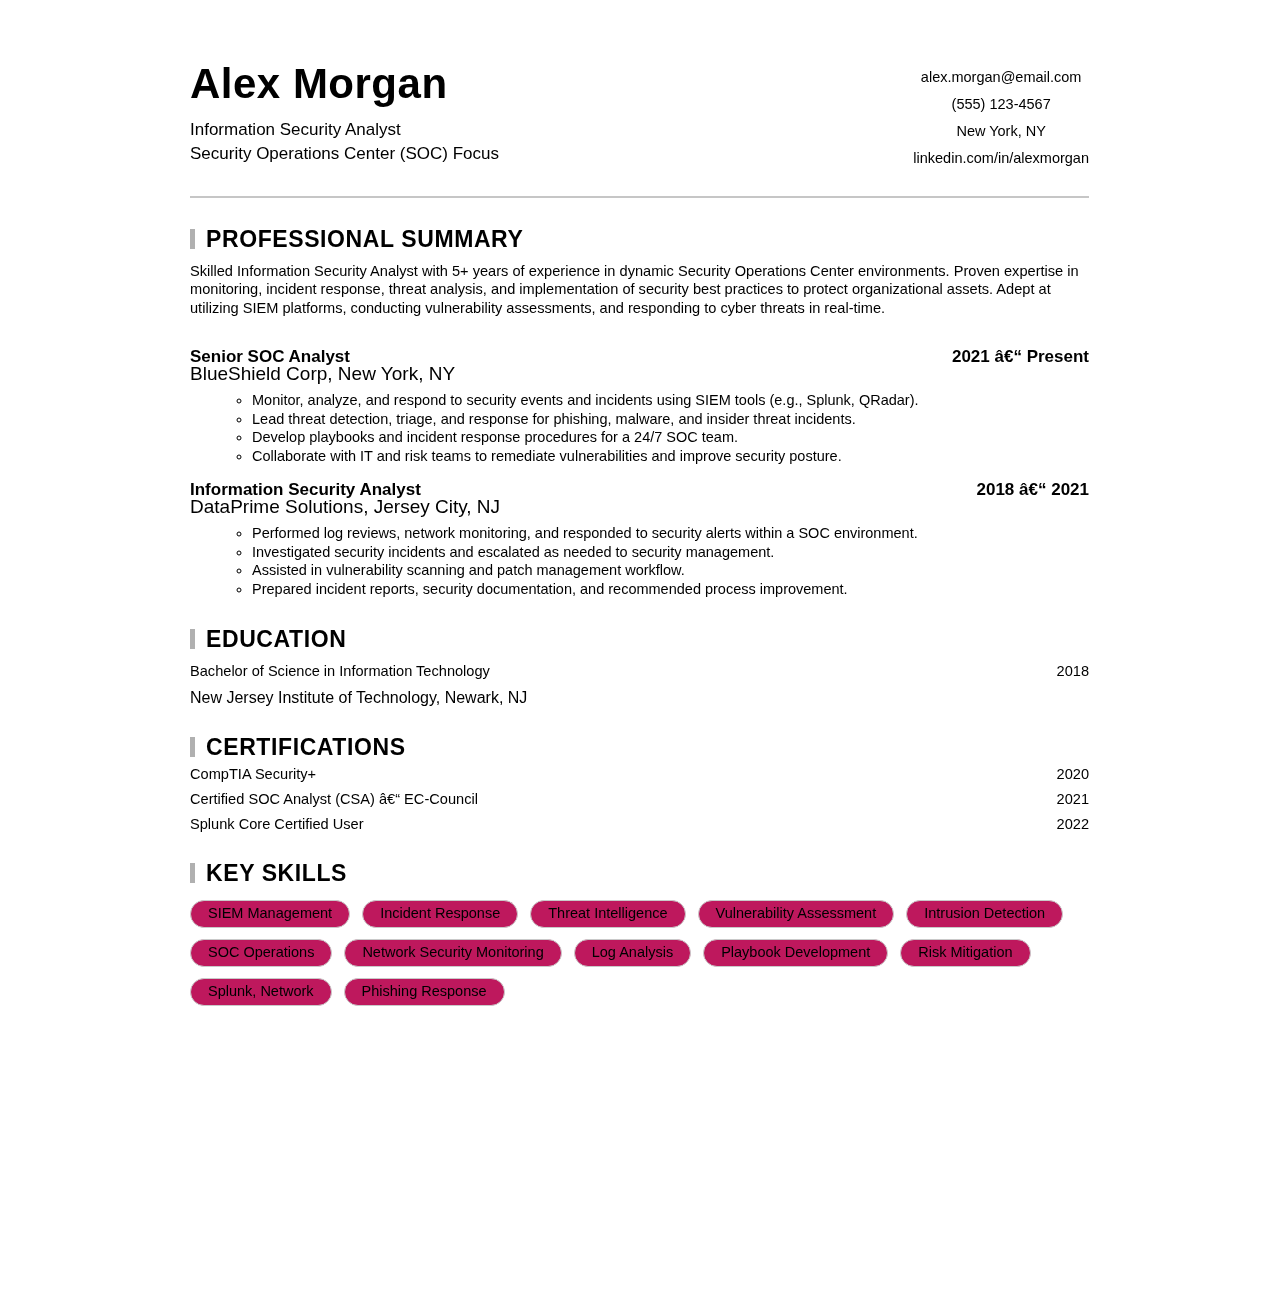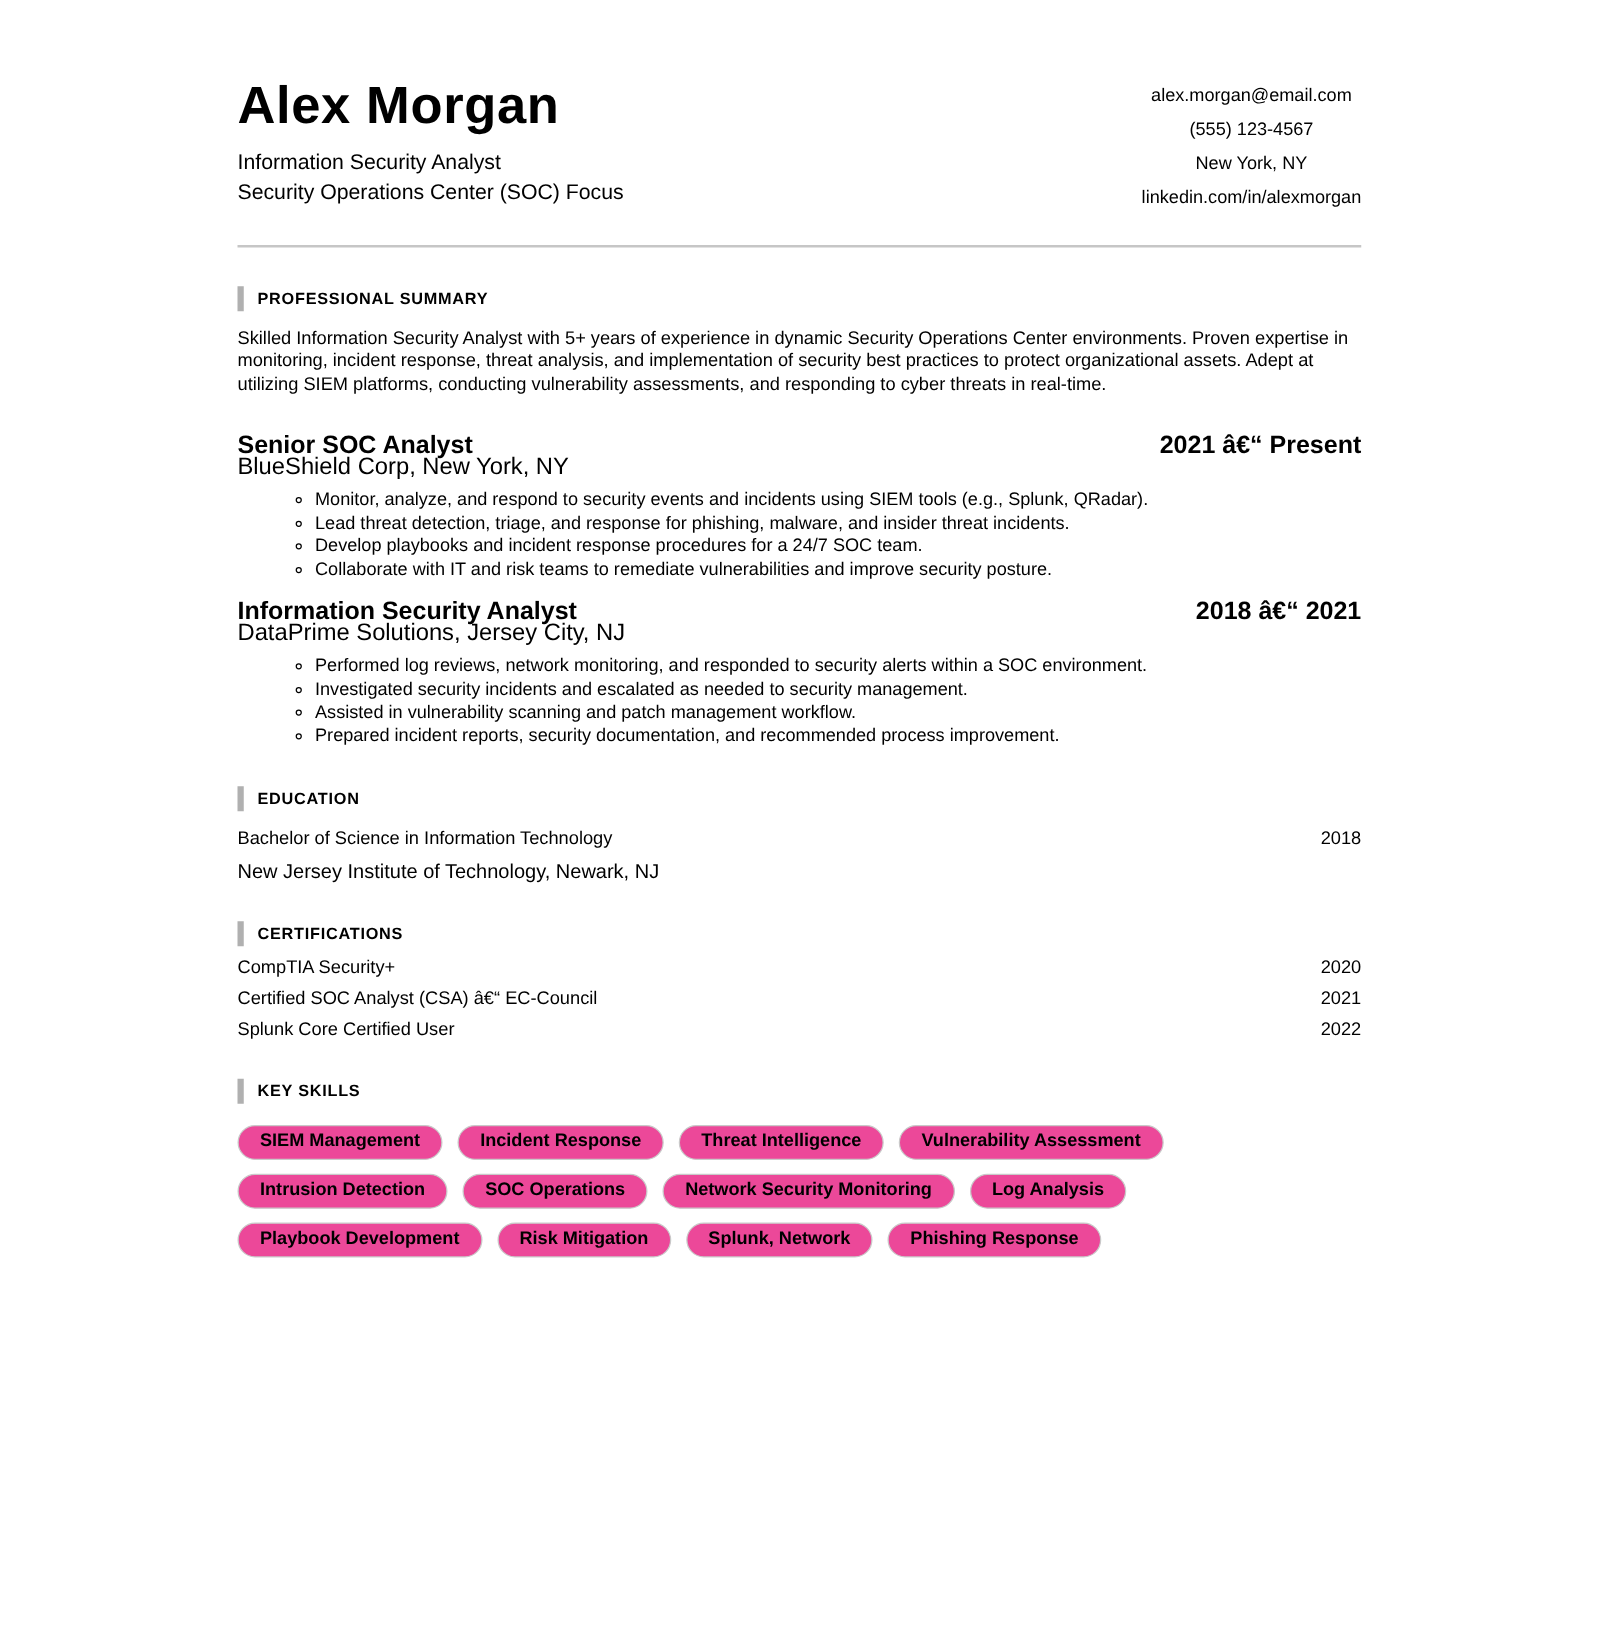--- a/index.html
+++ b/index.html
@@ -11,44 +11,44 @@
   .header { display: flex; justify-content: space-between; align-items: flex-start; padding-top: 62px; }
   .name { font-size: 42px; font-weight: bold; line-height: 44px; letter-spacing: 0.5px; margin: 0; }
   .titles { margin-top: 12px; font-size: 17px; line-height: 24px; }
   .contact { text-align: center; font-size: 14.5px; line-height: 27px; padding-top: 2px; }
 
   .divider { border: none; border-top: 2px solid #c6c6c6; margin: 24px 0 0 0; }
 
   
   .section { margin-top: 31px; }
   .section-heading {
-    font-size: 13px; font-weight: bold; letter-spacing: 0.6px;
+    font-size: 23px; font-weight: bold; letter-spacing: 0.6px;
     border-left: 5px solid #b0b0b0; padding-left: 11px; line-height: 20px;
   }
   .summary-text { margin-top: 13px; font-size: 14.6px; line-height: 18.4px; }
 
   
   .job { margin-top: 16px; }
-  .job-head { display: flex; justify-content: space-between; font-weight: bold; font-size: 20px; line-height: 17px; }
+  .job-head { display: flex; justify-content: space-between; font-weight: bold; font-size: 17px; line-height: 17px; }
   .job-company { margin-top: 0; font-size: 19px; line-height: 17px; }
   ul.job-bullets { margin: 9px 0 0 0; padding-left: 62px; list-style-type: circle; font-size: 14.5px; line-height: 18.5px; }
 
   
   .edu-row { display: flex; justify-content: space-between; margin-top: 14px; font-size: 14.6px; line-height: 17px; }
   .edu-school { margin-top: 9px; font-size: 16px; line-height: 17px; }
 
   
   .cert-rows { margin-top: 5px; }
   .cert-row { display: flex; justify-content: space-between; font-size: 14.6px; line-height: 15px; margin-top: 10px; }
 
   
   .chips { display: flex; flex-wrap: wrap; gap: 11px 12px; margin-top: 17px; }
   .chip {
-    border: 1.5px solid #c9c9c9; border-radius: 15px; background: #ec4899;
-    padding: 3px 17px 4px; font-size: 14.5px; line-height: 19px; white-space: nowrap; font-weight: bold;
+    border: 1.5px solid #c9c9c9; border-radius: 15px; background: #be185d;
+    padding: 3px 17px 4px; font-size: 14.5px; line-height: 19px; white-space: nowrap;
   }
 </style>
 </head>
 <body>
 
 <div class="page">
   <div class="content">
 
     <div class="header">
       <div>

